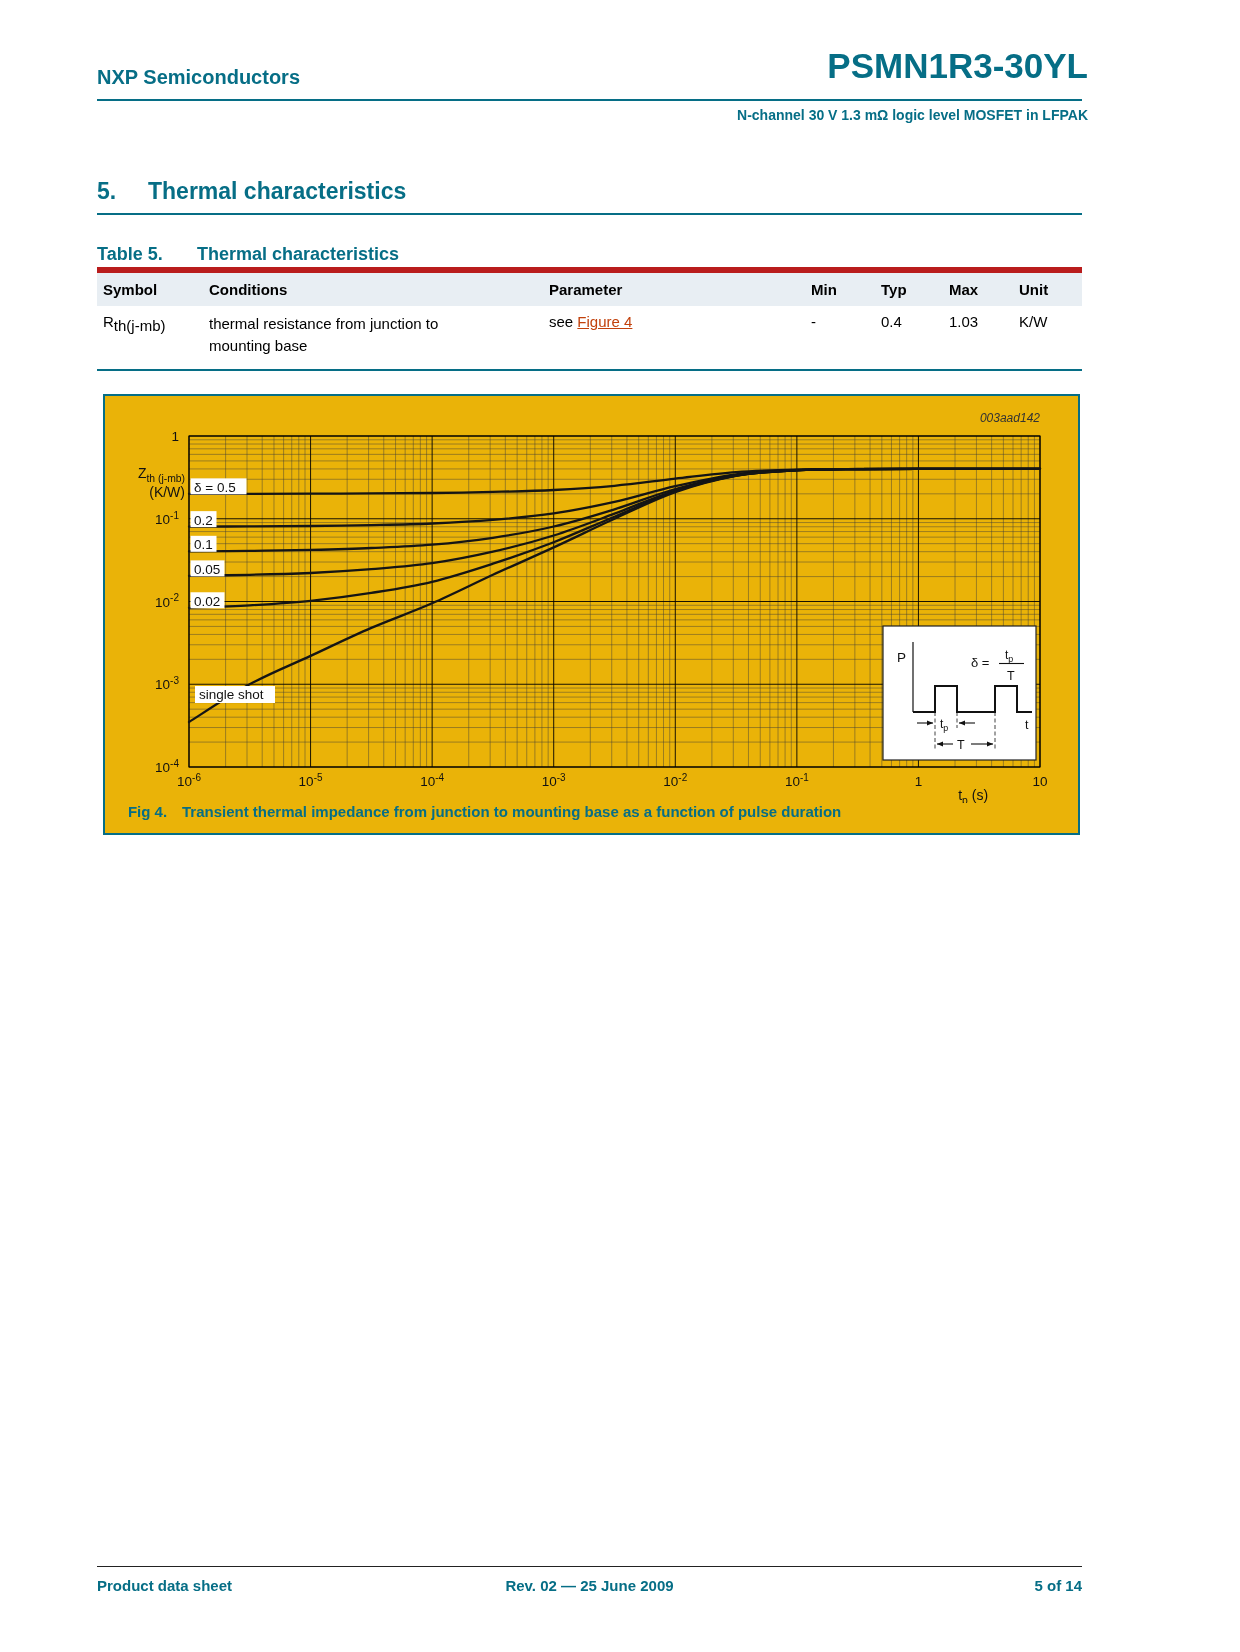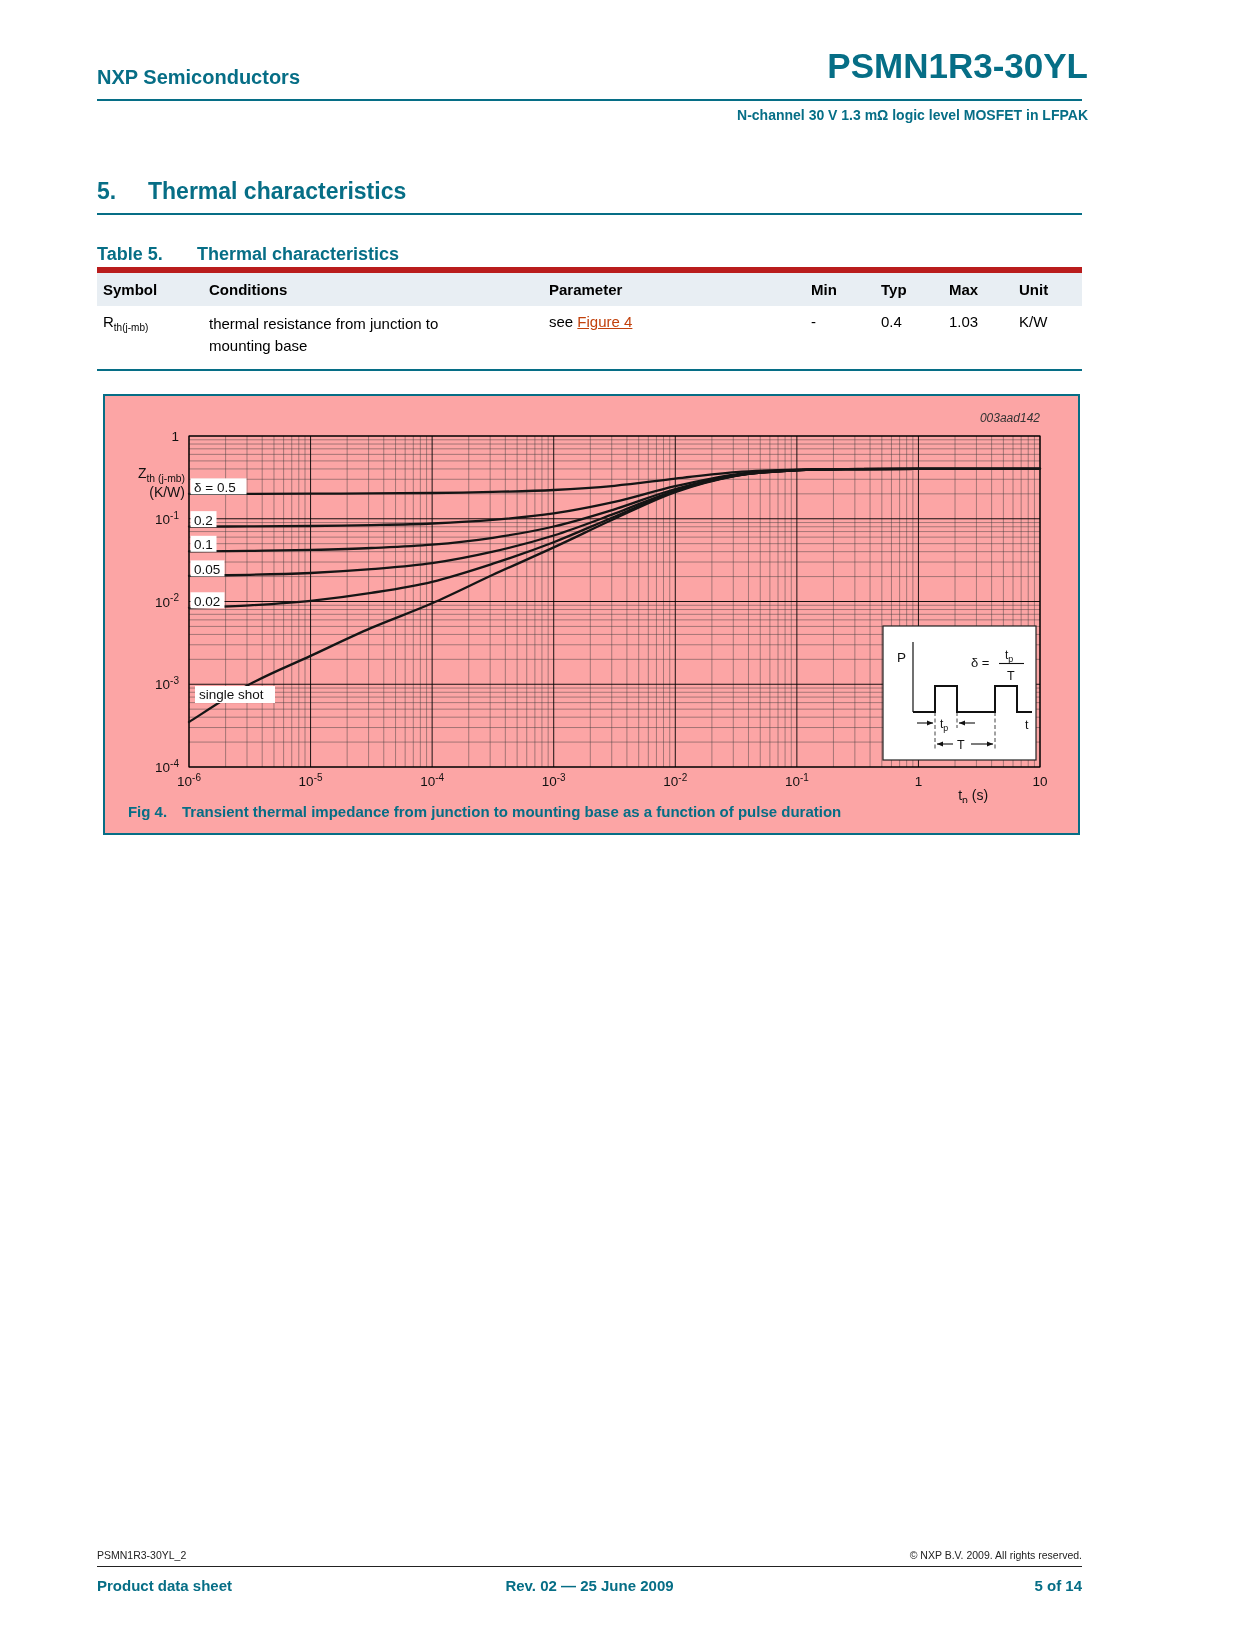--- a/index.html
+++ b/index.html
@@ -20,25 +20,25 @@
 
   
   .tbl-caption{left:97px;top:244px;font-size:18px;font-weight:bold;display:flex;}
   .tbl-caption .lbl{width:100px;}
   .tbl{left:97px;top:267px;width:985px;border-top:6px solid #b91c1c;border-bottom:2px solid #066e86;}
   .tbl .hrow{display:grid;grid-template-columns:106px 340px 262px 70px 68px 70px 69px;background:#e8eef3;height:33px;line-height:33px;font-weight:bold;font-size:15px;}
   .tbl .hrow div{padding-left:6px;}
   .tbl .drow{display:grid;grid-template-columns:106px 340px 262px 70px 68px 70px 69px;font-size:15px;padding:7px 0 10px 0;min-height:46px;}
   .tbl .drow div{padding-left:6px;}
   .tbl .param{max-width:290px;line-height:1.45;}
-  sub.sm{font-size:10px;}
+  sub.sm{font-size:15px;}
   a.figlink{color:#c2410c;text-decoration:underline;}
 
   
-  .figbox{left:103px;top:394px;width:977px;height:441px;border:2px solid #066e86;background:#fca5a5;box-sizing:border-box;}
+  .figbox{left:103px;top:394px;width:977px;height:441px;border:2px solid #066e86;background:#eab308;box-sizing:border-box;}
   .figcap{position:absolute;left:0;top:407px;width:100%;display:flex;font-size:15px;font-weight:bold;text-align:center;}
   .figcap .lbl{padding-left:8px;width:69px;}
 
   
   .foot-small{top:1549px;left:97px;width:985px;display:flex;justify-content:space-between;font-size:10.5px;color:#222;}
   .foot-rule{top:1566px;left:97px;width:985px;height:1px;background:#222;position:absolute;}
   .foot-main{top:1577px;left:97px;width:985px;position:absolute;font-size:15px;font-weight:bold;}
   .foot-main .l{position:absolute;left:0;}
   .foot-main .c{position:absolute;left:0;width:100%;text-align:center;}
   .foot-main .r{position:absolute;right:0;}
@@ -159,24 +159,20 @@
           <line x1="116" y1="37.5" x2="141" y2="37.5" stroke="#111" stroke-width="1.1"></line>
           <text x="124" y="54" font-size="12.5" fill="#111" text-anchor="start" font-family="&quot;Liberation Sans&quot;,&quot;DejaVu Sans&quot;,sans-serif"><tspan dy="0">T</tspan></text>
         </g>
       </svg>
     <div class="figcap teal">
       <span class="lbl">Fig 4.</span>
       <span>Transient thermal impedance from junction to mounting base as a function of pulse duration</span>
     </div>
   </div>
 
-  <div class="abs foot-small">
-    <span>PSMN1R3-30YL_2</span>
-    <span>© NXP B.V. 2009. All rights reserved.</span>
-  </div>
   <div class="foot-rule"></div>
   <div class="foot-main teal">
     <span class="l">Product data sheet</span>
     <span class="c">Rev. 02 — 25 June 2009</span>
     <span class="r">5 of 14</span>
   </div>
 
 </div>
 
 </body></html>

